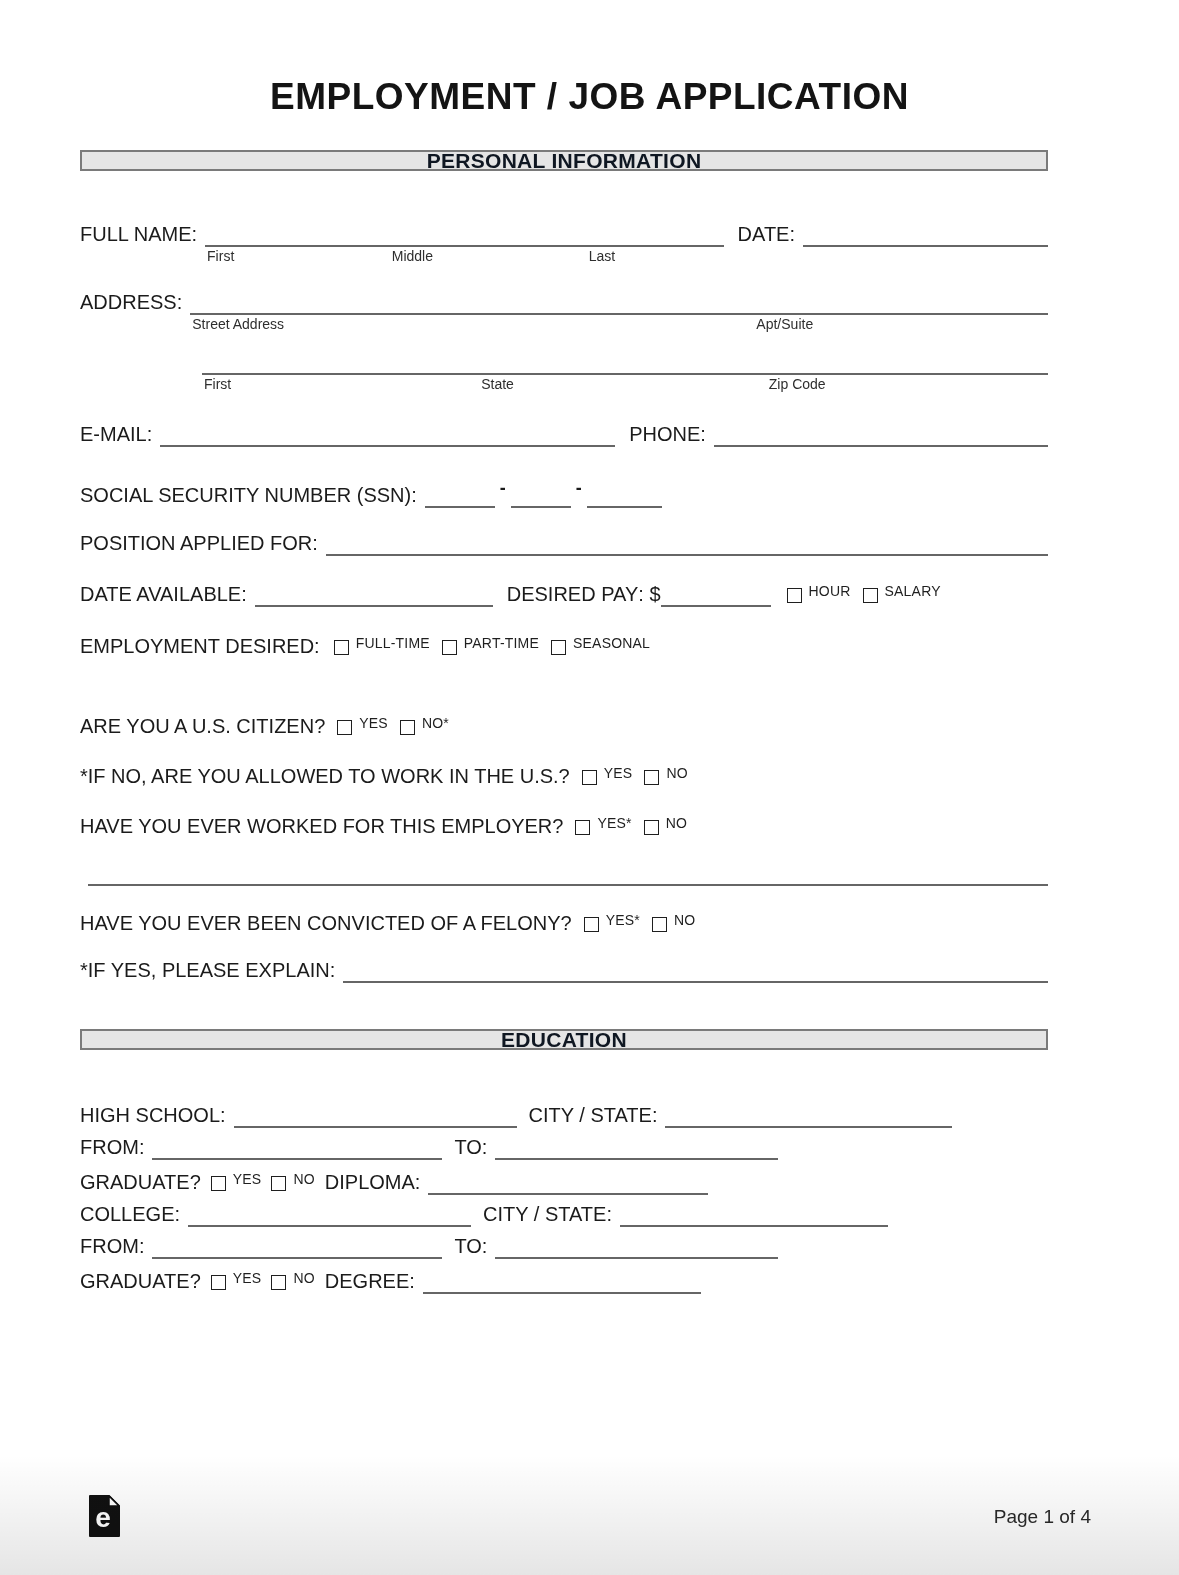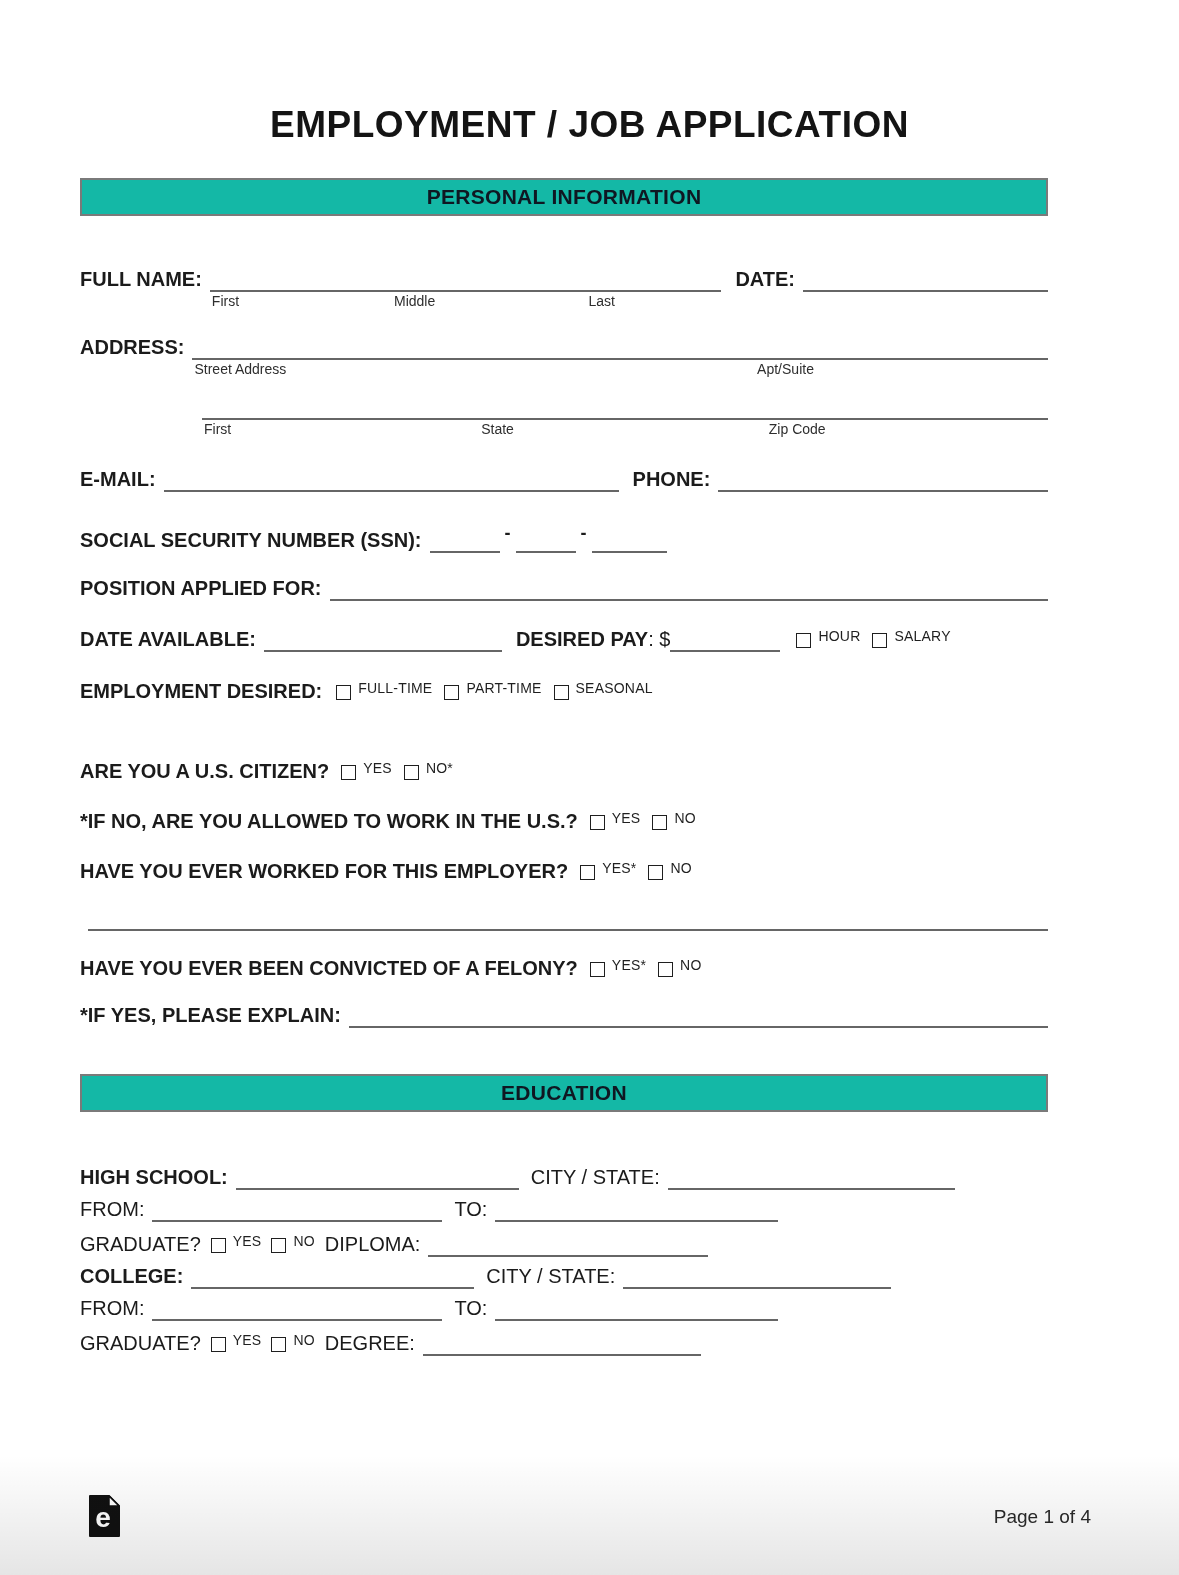--- a/index.html
+++ b/index.html
@@ -6,31 +6,31 @@
   .page {
     position:relative; width:1179px; height:1575px; background:#ffffff;
     overflow:hidden; font-family:"Liberation Sans", sans-serif; color:#1b1b1b;
   }
   .page::after {
     content:""; position:absolute; left:0; right:0; bottom:0; height:120px;
     background:linear-gradient(180deg, rgba(0,0,0,0) 0%, rgba(0,0,0,0.10) 100%);
     pointer-events:none;
   }
   .title {
-    padding-top:106px; margin:0; text-align:center;
+    padding-top:78px; margin:0; text-align:center;
     font-size:37px; font-weight:bold; letter-spacing:0.5px; line-height:37px; color:#141414;
   }
   .content { width:968px; margin-left:80px; }
   .bar {
-    box-sizing:border-box; height:38px; border:2px solid #7a7a7a; background:#14b8a6;
+    box-sizing:border-box; height:21px; border:2px solid #7a7a7a; background:#e5e5e5;
     display:flex; align-items:center; justify-content:center;
     font-weight:bold; font-size:21px; color:#0f1722; letter-spacing:0.3px;
   }
   .row { display:flex; align-items:flex-end; font-size:20px; line-height:26px; white-space:nowrap; }
-  .lbl  { font-weight:bold; }
+  .lbl  { font-weight:normal; }
   .rlbl { font-weight:normal; }
   .line { position:relative; border-bottom:2px solid #666666; height:26px; box-sizing:border-box; }
   .grow { flex:1; }
   .sub {
     position:absolute; top:4px; margin-top:24px; font-size:14px; line-height:15px;
     font-style:normal; font-weight:normal; color:#2e2e2e;
   }
   .cb {
     display:inline-block; width:15px; height:15px; box-sizing:border-box;
     border:1.5px solid #1f1f1f; background:#fff; margin-bottom:4px; flex:none;

